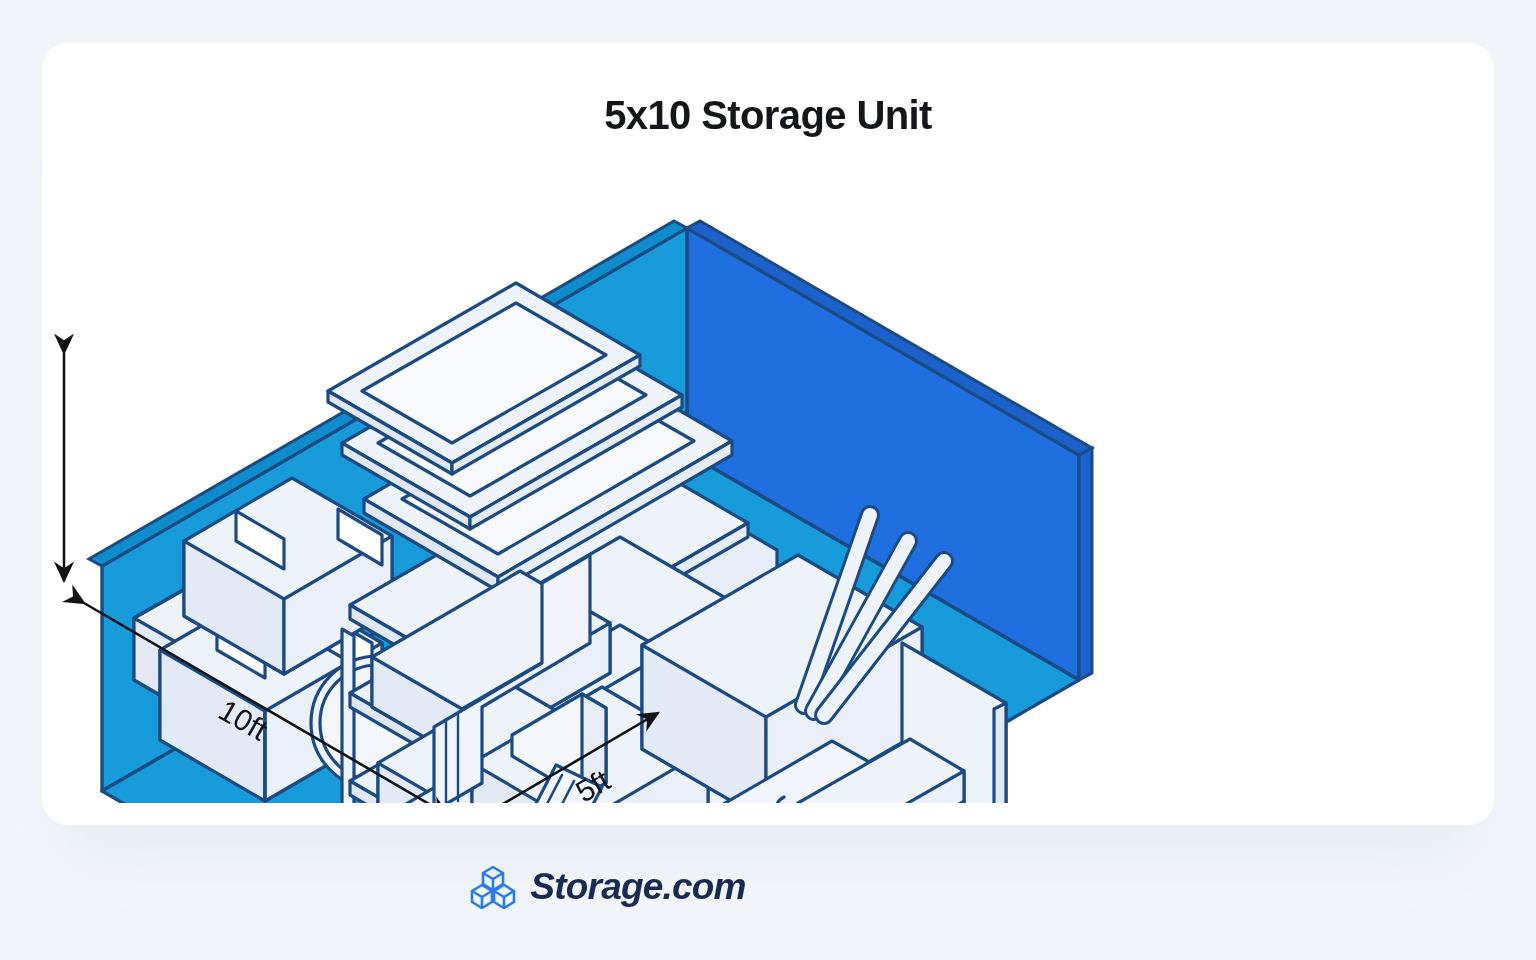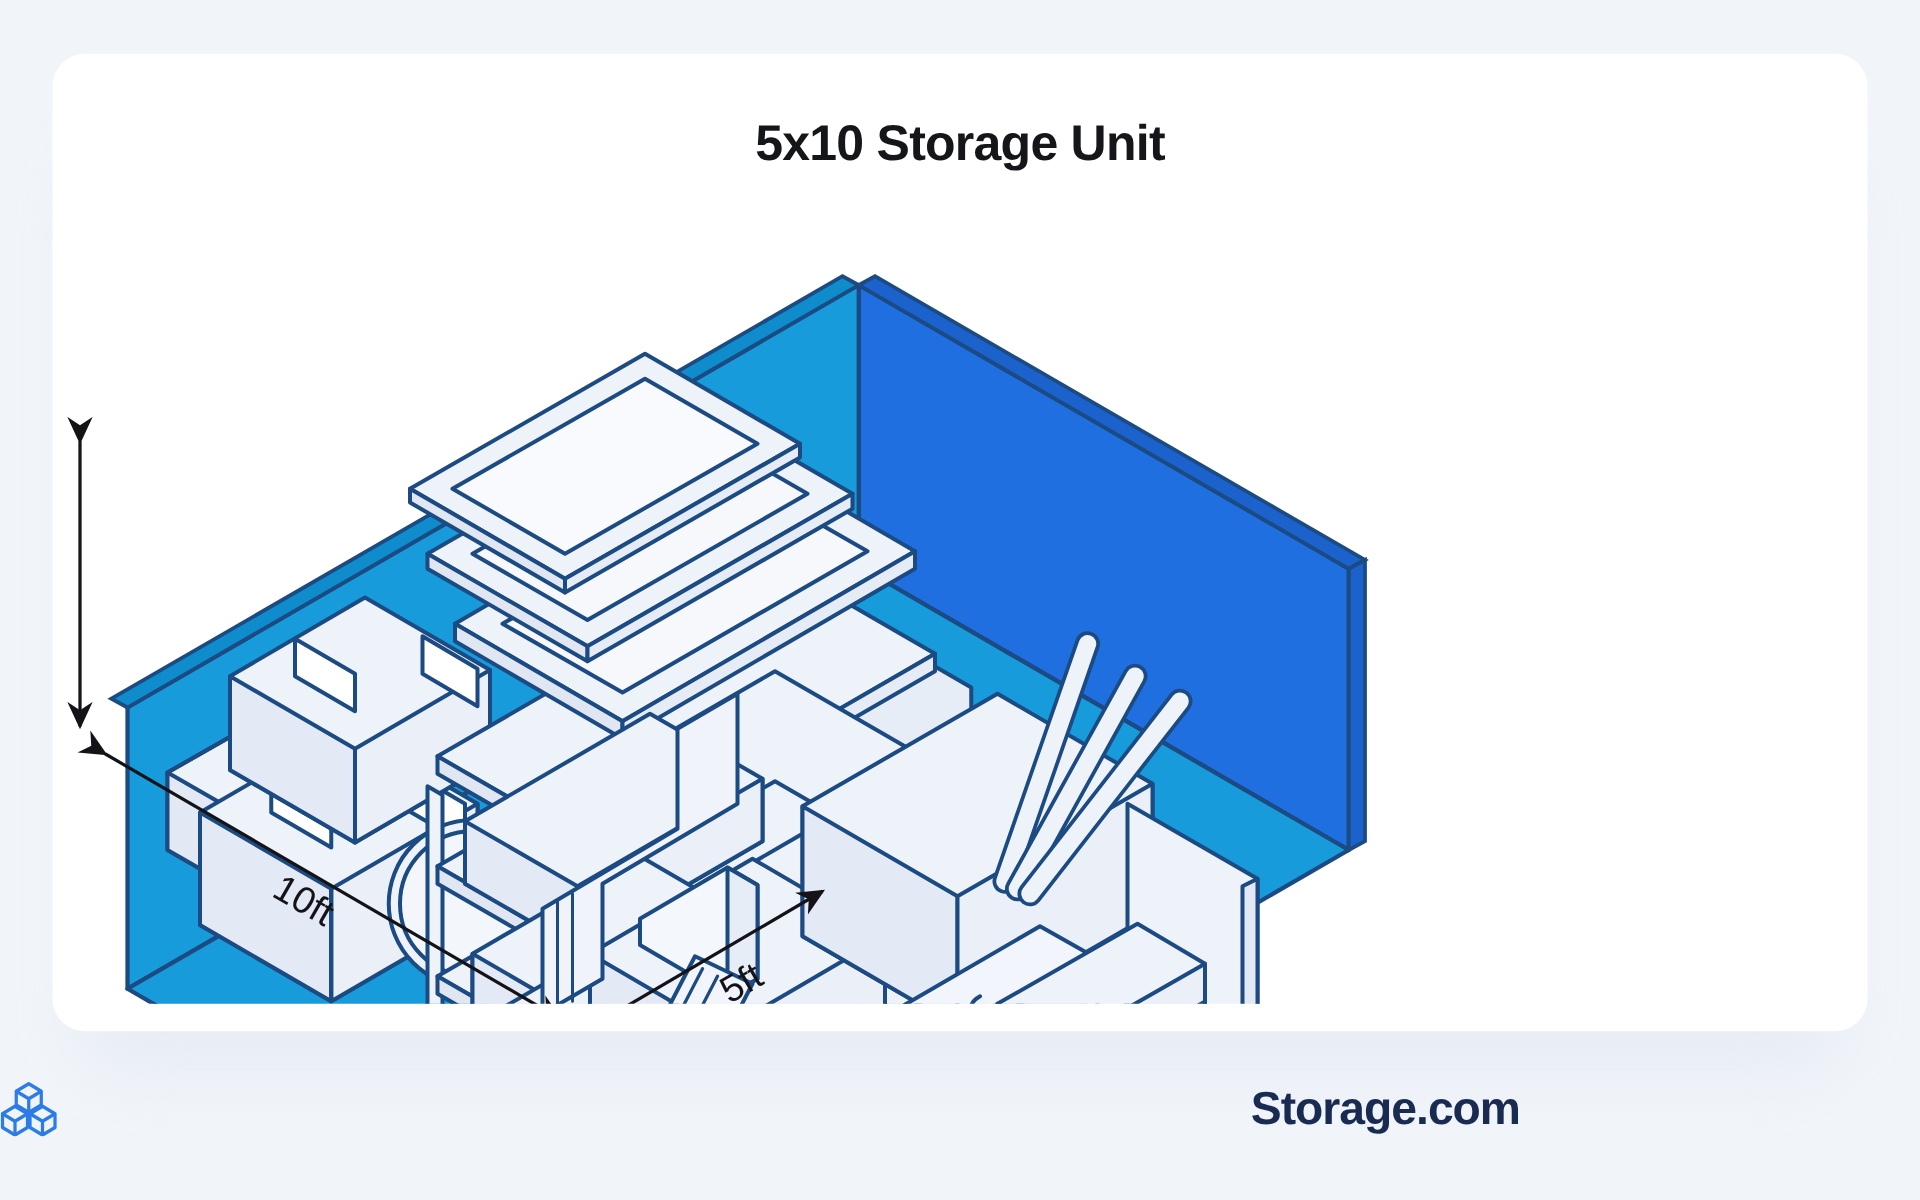--- a/index.html
+++ b/index.html
@@ -45,22 +45,23 @@
     position: absolute;
     left: 0; top: 120px;
     width: 1452px; height: 640px;
   }
   #footer {
     position: absolute;
     left: 0; top: 865px;
     width: 100%;
     display: flex;
     align-items: center;
-    justify-content: space-between;
+    justify-content: center;
     gap: 14px;
+    font-style: italic;
   }
   #brand-name {
     font-size: 37px;
     font-weight: bold;
     letter-spacing: -0.8px;
     color: #1a2b52;
   }
   .dim-label {
     font-size: 30px;
     font-weight: 500;

